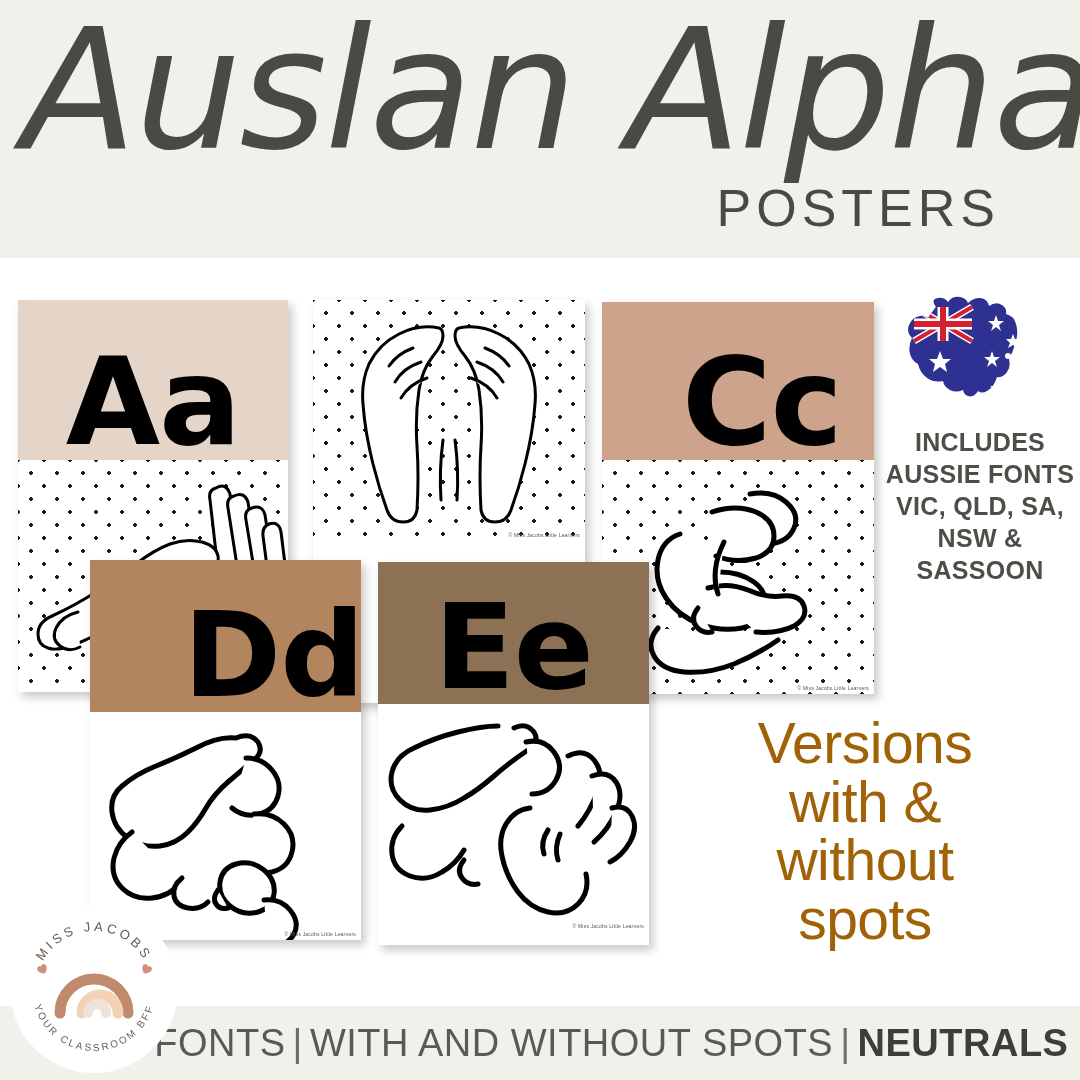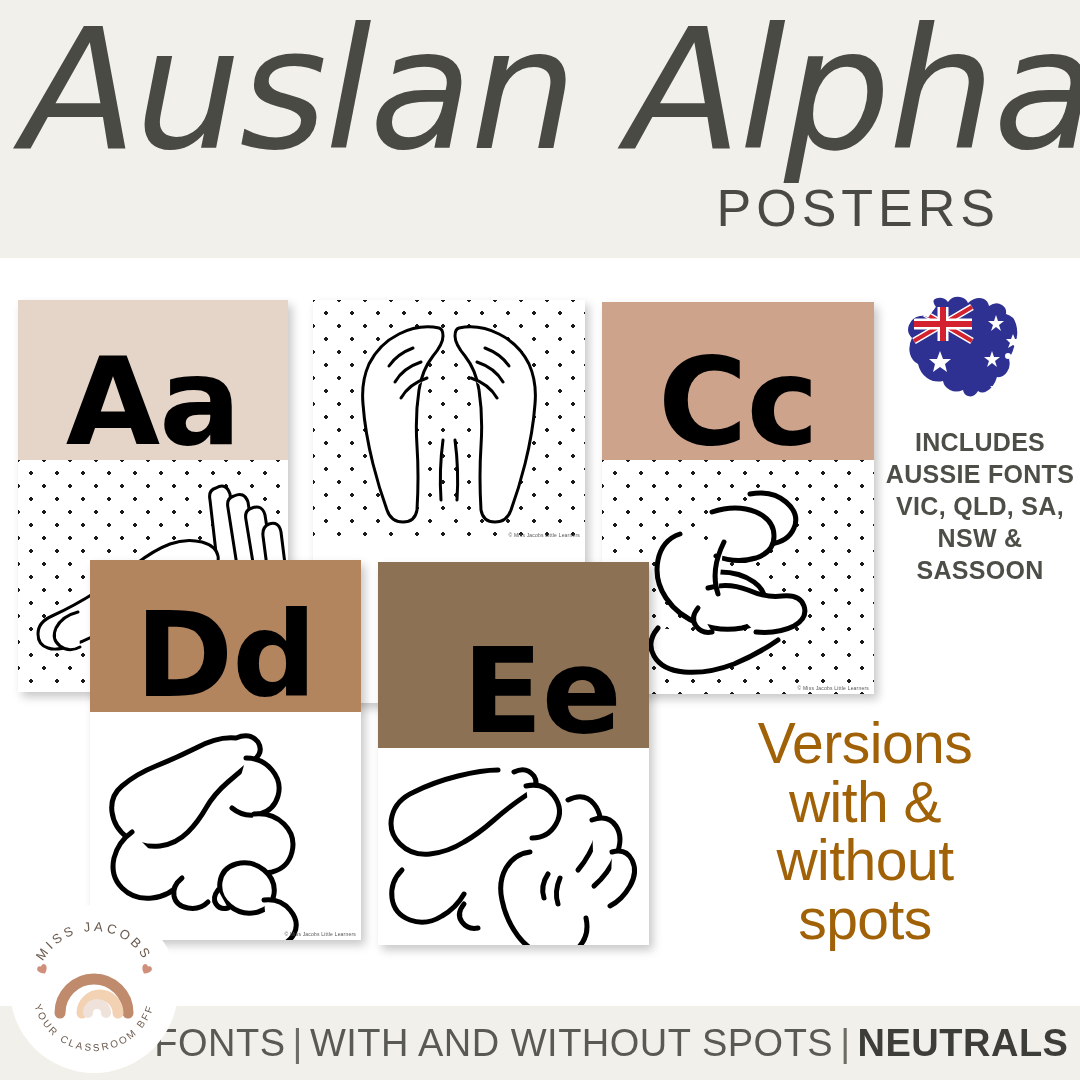--- a/index.html
+++ b/index.html
@@ -92,21 +92,21 @@
   #card-c .card-top{height:158px;background:#cda38c;}
   #card-c .card-letter{font-size:122px;}
   #card-c .card-img{height:234px;}
 
   #card-d{left:90px;top:560px;width:271px;height:380px;}
   #card-d .card-top{height:152px;background:#b3855f;}
   #card-d .card-letter{font-size:118px;}
   #card-d .card-img{height:228px;}
 
   #card-e{left:378px;top:562px;width:271px;height:383px;}
-  #card-e .card-top{height:186px;background:#8c7154;padding-left:28px;}
+  #card-e .card-top{height:142px;background:#8c7154;}
   #card-e .card-letter{font-size:118px;}
   #card-e .card-img{height:228px;}
 
   
   .aus-map{
     position:absolute;left:900px;top:293px;width:140px;height:112px;
   }
   .includes-text{
     position:absolute;left:880px;top:426px;width:200px;
     text-align:center;
@@ -191,41 +191,41 @@
           <path d="M100 48 q-16 6 -24 18 M108 62 q-18 6 -26 20 M114 78 q-18 6 -26 20"></path>
           <path d="M172 48 q16 6 24 18 M164 62 q18 6 26 20 M158 78 q18 6 26 20"></path>
           <path d="M130 140 q-4 30 -2 60 M142 140 q4 30 2 60"></path>
         </g>
       </svg>
       <div class="copyright">© Miss Jacobs Little Learners</div>
     </div>
   </div>
 
   <div class="card" id="card-c">
-    <div class="card-top" style="background: rgb(205, 163, 140);">
+    <div class="card-top" style="background: rgb(205, 163, 140); padding-left: 24px;">
       <span class="card-letter">Cc</span>
     </div>
     <div class="card-img spots">
       <svg class="hand-svg" viewBox="0 0 272 234" preserveAspectRatio="xMidYMid meet">
         <g fill="#ffffff" stroke="#000000" stroke-width="5" stroke-linejoin="round" stroke-linecap="round">
           <path d="M148 34 q22 -4 36 8 q14 12 8 26 q-6 14 -24 16 q-16 2 -30 -6"></path>
           <path d="M110 52 q24 -8 44 0 q18 8 18 24 q0 16 -18 22 q-20 6 -40 -2"></path>
           <path d="M78 74 q-18 6 -22 26 q-4 20 8 38 q12 18 34 26 q20 8 42 4 q18 -4 22 -20 q4 -16 -10 -26 q-14 -10 -34 -10"></path>
           <path d="M106 128 q20 -6 40 2 q18 8 34 6 q18 -2 22 10 q4 12 -10 20 q-16 8 -38 6"></path>
           <path d="M56 168 q-12 14 -4 28 q8 14 30 16 q24 2 50 -8 q24 -10 44 -24"></path>
           <path d="M96 148 q-8 10 -2 18 q6 8 16 6"></path>
           <path d="M122 82 q-14 28 -6 52"></path>
         </g>
       </svg>
       <div class="copyright">© Miss Jacobs Little Learners</div>
     </div>
   </div>
 
   <div class="card" id="card-d">
-    <div class="card-top" style="background: rgb(179, 133, 95);">
+    <div class="card-top" style="background: rgb(179, 133, 95); padding-left: 48px;">
       <span class="card-letter">Dd</span>
     </div>
     <div class="card-img">
       <svg class="hand-svg" viewBox="0 0 271 228" preserveAspectRatio="xMidYMid meet">
         <g fill="#ffffff" stroke="#000000" stroke-width="5" stroke-linejoin="round" stroke-linecap="round">
           <path d="M146 26 q14 -6 22 4 q6 10 -4 18 q-12 10 -26 22 q-14 12 -22 26 q-8 14 -18 24 q-12 12 -28 14 q-18 2 -32 -8 q-14 -10 -16 -26 q-2 -16 10 -26 q14 -12 34 -20 q20 -8 40 -18 q22 -12 40 -10"></path>
           <path d="M42 120 q-14 10 -18 26 q-4 18 8 30 q12 12 30 10 q18 -2 30 -16"></path>
           <path d="M92 166 q-10 8 -8 18 q2 10 14 12 q12 2 20 -6"></path>
           <path d="M156 46 q16 0 26 12 q10 12 6 26 q-4 14 -18 18 q-16 4 -28 -6"></path>
           <path d="M164 102 q18 -2 30 10 q12 12 8 28 q-4 16 -20 20 q-18 4 -32 -8"></path>

